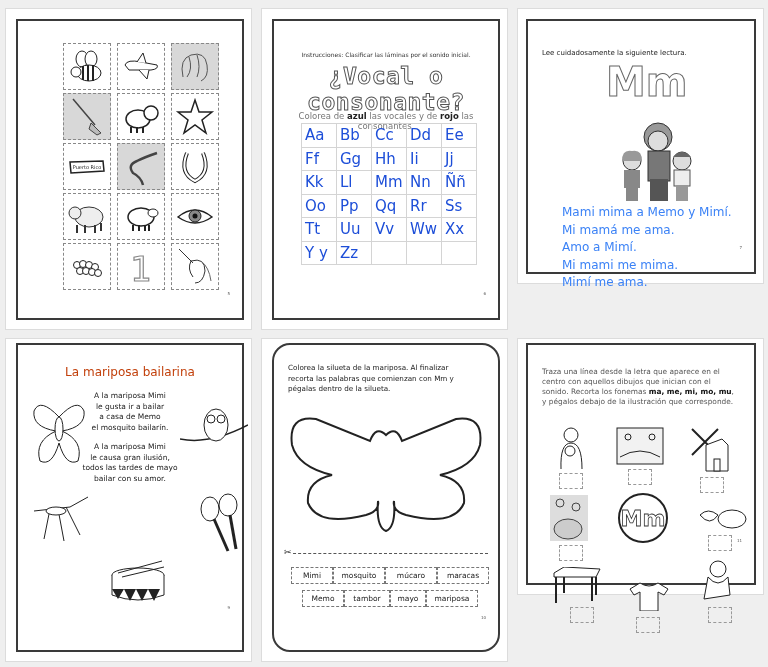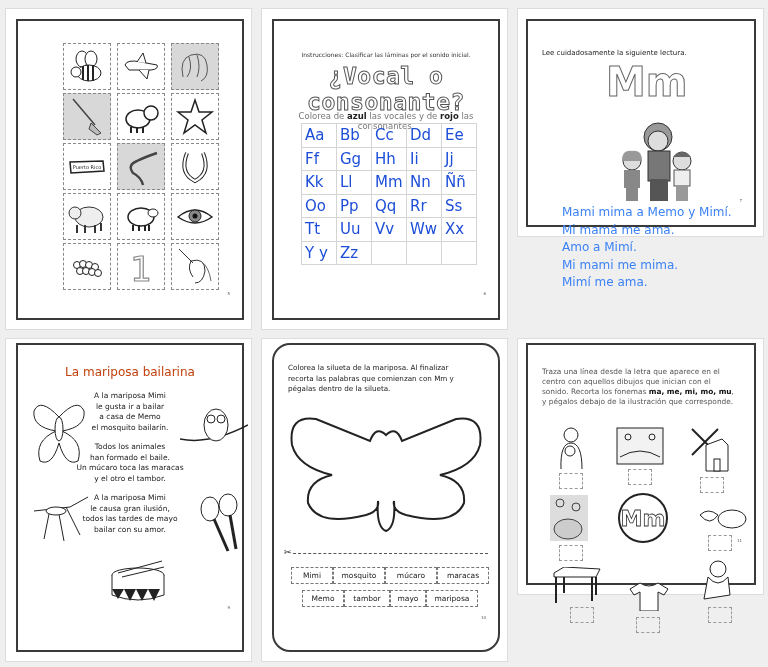--- a/index.html
+++ b/index.html
@@ -207,21 +207,21 @@
             <td></td>
             <td></td>
             <td></td>
           </tr>
     </tbody>
       </table>
     <div class="pnum">6</div>
   </div>
 </div>
 
-<div class="card" style="left:517px;top:8px;width:247px;height:229px;">
+<div class="card" style="left:517px;top:8px;width:247px;height:276px;">
   <div class="frame" style="left:8px;">
     <div class="p3-instr" style="top:28px;">Lee cuidadosamente la siguiente lectura.</div>
     <div class="p3-mm" style="top:38px;">Mm</div>
     <svg class="family" viewBox="0 0 90 86" style="top:96px;">
       <circle cx="44" cy="20" r="14" fill="#999" stroke="#333"></circle>
         <circle cx="44" cy="24" r="10" fill="#ddd" stroke="#333"></circle>
       <rect x="34" y="34" width="22" height="30" fill="#777" stroke="#333"></rect>
         <rect x="36" y="62" width="18" height="22" fill="#555"></rect>
       <circle cx="18" cy="44" r="9" fill="#ddd" stroke="#333"></circle>
         <path d="M8 44 Q8 32 18 34 Q28 32 28 44" fill="#999"></path>
@@ -247,26 +247,20 @@
   <div class="frame" style="top:4px;">
     <div class="p4-title" style="top:20px;">La mariposa bailarina</div>
     <div class="p4-poem" style="top:46px;left:56px;right:56px;">
       <div class="stanza">
         <div>A la mariposa Mimi</div>
           <div>le gusta ir a bailar</div>
           <div>a casa de Memo</div>
           <div>el mosquito bailarín.</div>
       </div>
       <div class="stanza">
-        <div>Todos los animales</div>
-          <div>han formado el baile.</div>
-          <div>Un múcaro toca las maracas</div>
-          <div>y el otro el tambor.</div>
-      </div>
-      <div class="stanza">
         <div>A la mariposa Mimi</div>
           <div>le causa gran ilusión,</div>
           <div>todos las tardes de mayo</div>
           <div>bailar con su amor.</div>
       </div>
     </div>
     <svg style="position:absolute;left:12px;top:52px;width:58px;height:72px;" viewBox="0 0 58 72">
         <path d="M29 20 Q10 0 4 14 Q2 30 26 34 Q4 44 10 64 Q22 70 29 46 Q36 70 48 64 Q54 44 32 34 Q56 30 54 14 Q48 0 29 20 Z" fill="#fff" stroke="#222"></path>
         <ellipse cx="29" cy="32" rx="4" ry="12" fill="#fff" stroke="#222"></ellipse>
       </svg>

